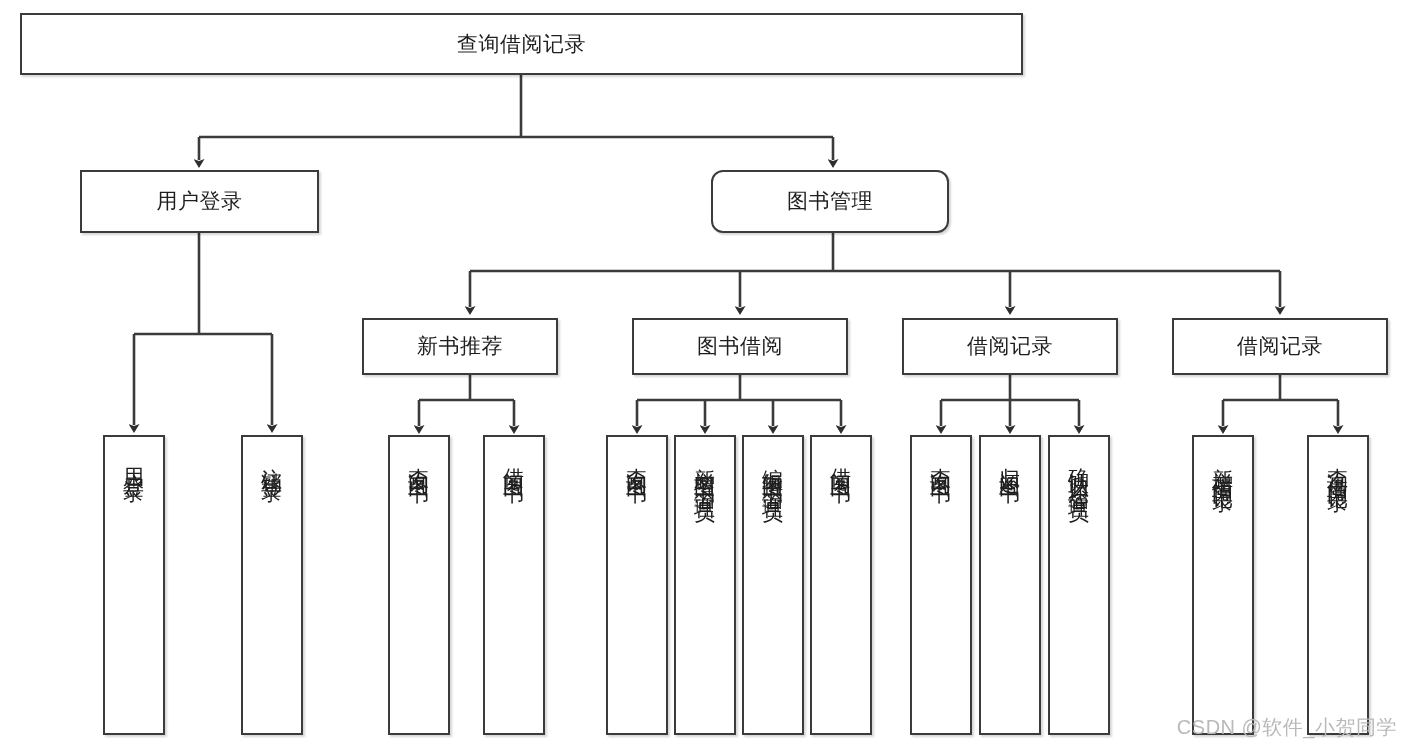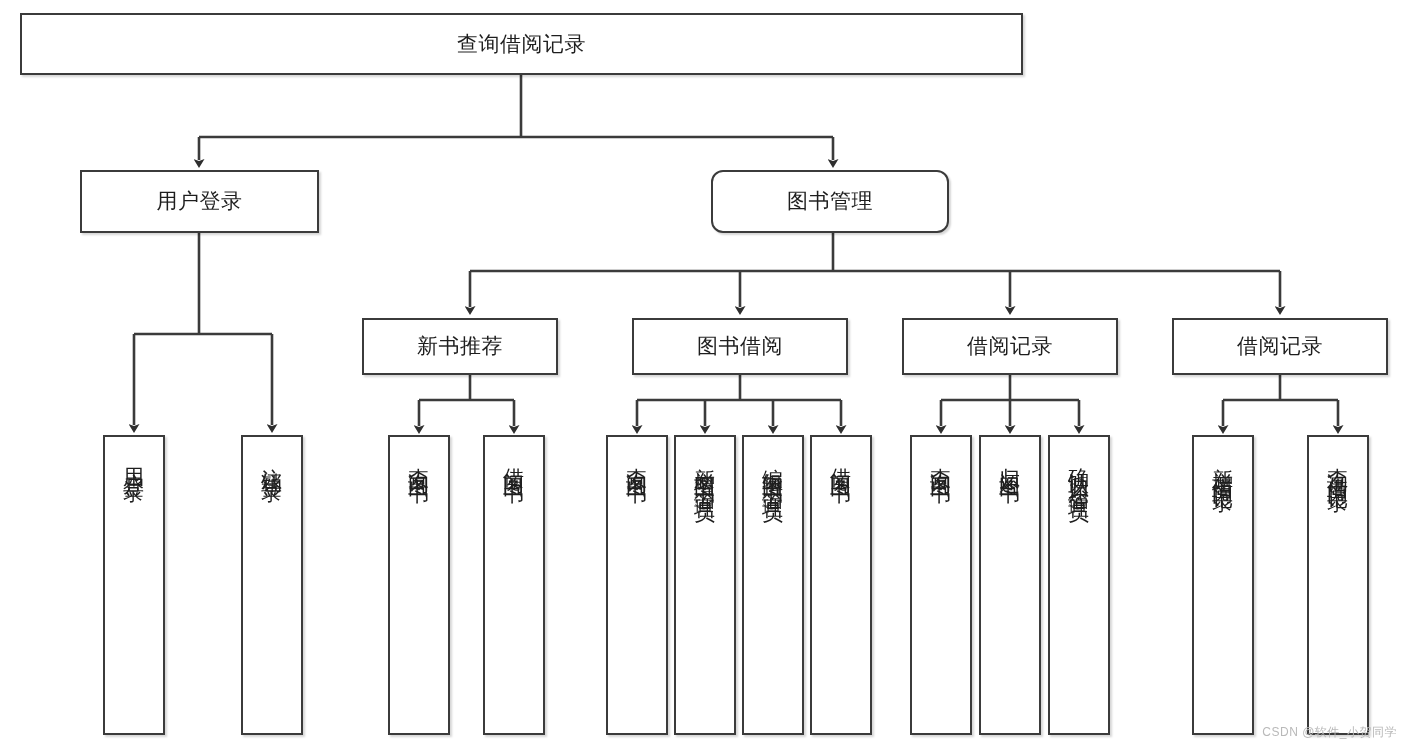--- a/index.html
+++ b/index.html
@@ -51,21 +51,21 @@
     font-size: 21px;
     letter-spacing: 5px;
     line-height: 1.0;
     white-space: nowrap;
   }
   #watermark {
     position: absolute;
     right: 8px;
     bottom: 6px;
     color: #b9b9b9;
-    font-size: 12px;
+    font-size: 20px;
     letter-spacing: 0.5px;
     white-space: nowrap;
     user-select: none;
   }
 </style>
 </head>
 <body>
 
 <div id="canvas">
 

